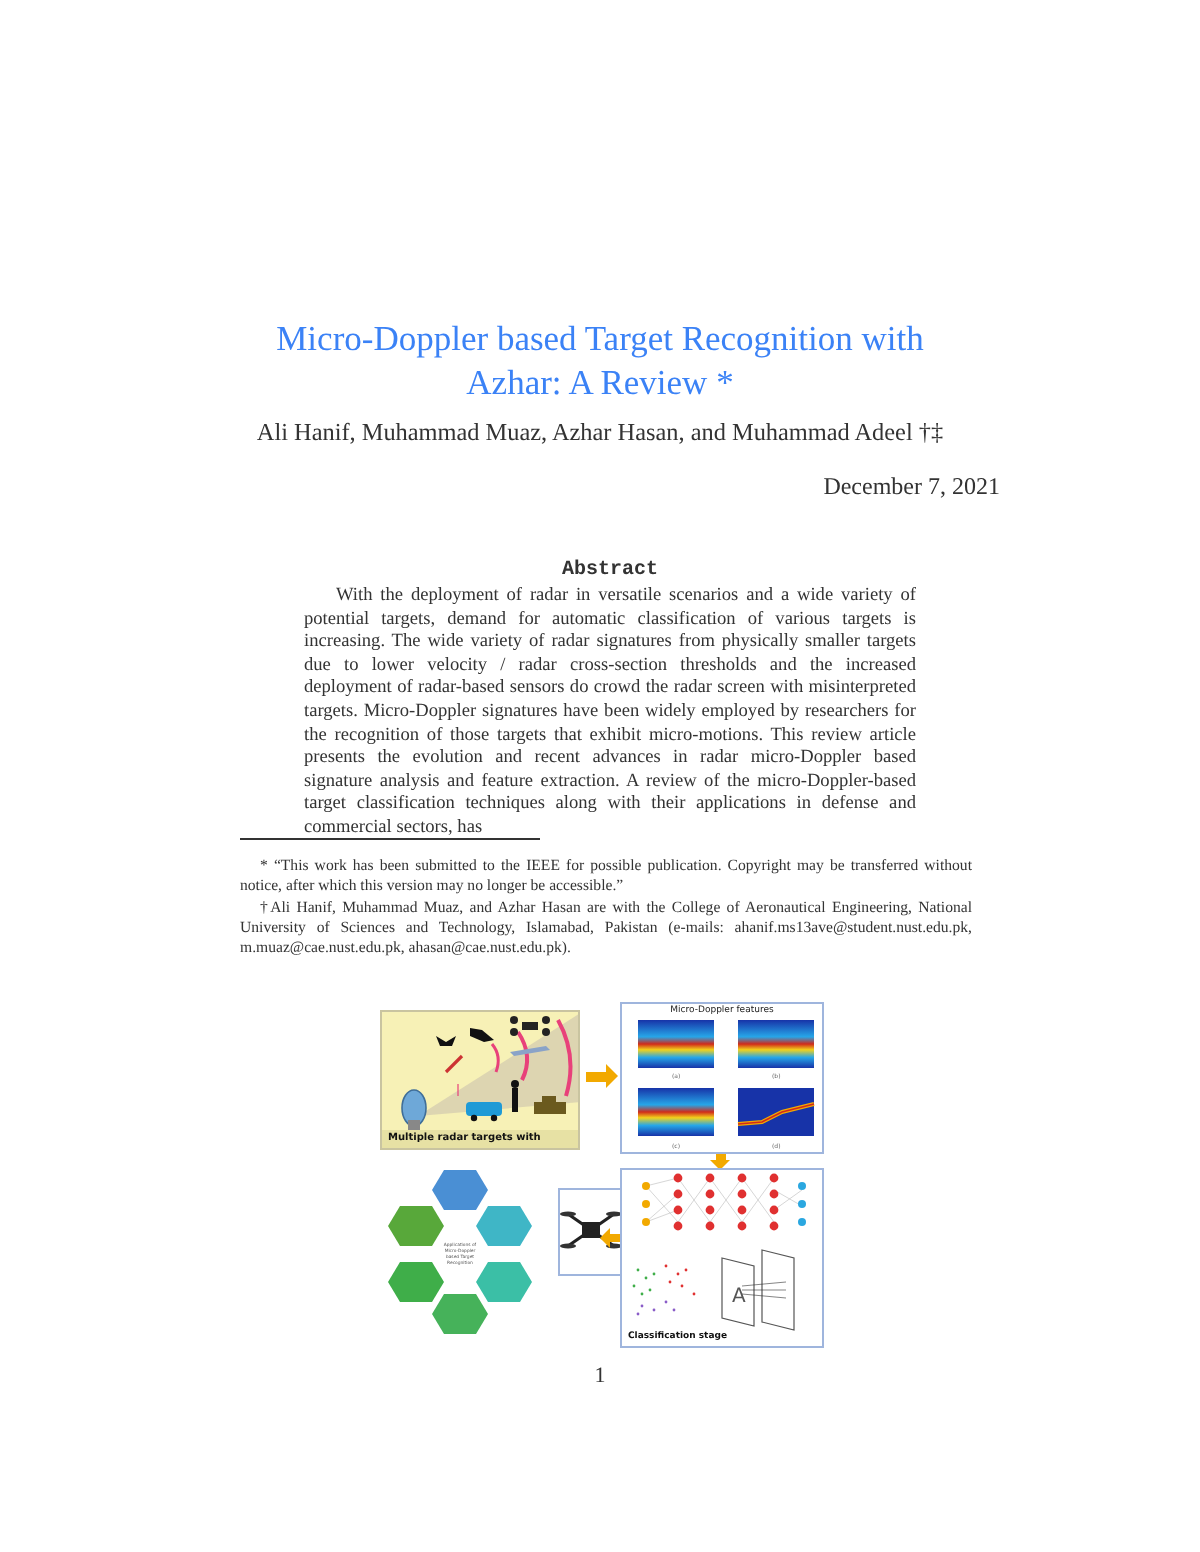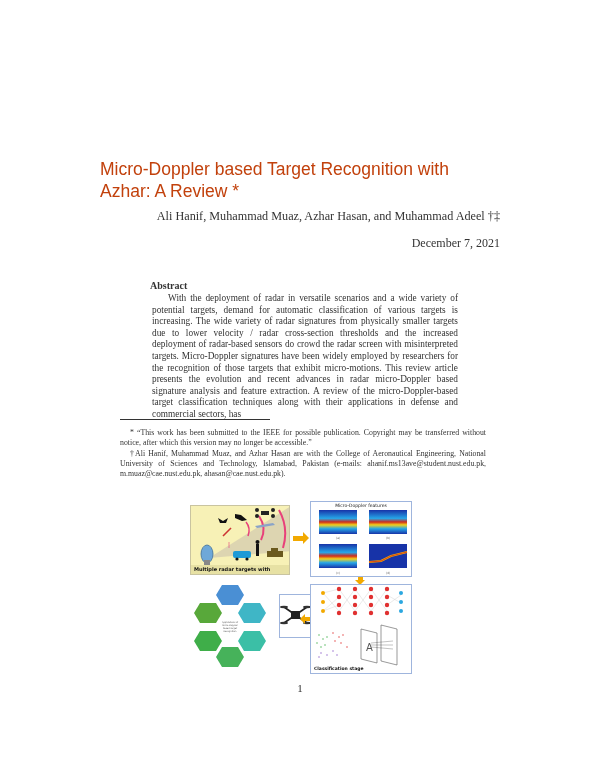--- a/index.html
+++ b/index.html
@@ -1,28 +1,28 @@
 <!DOCTYPE html>
 <html><head>
   <meta charset="utf-8">
   <style>
     html, body { margin: 0; padding: 0; background: #ffffff; }
     body { width: 600px; height: 776px; position: relative; overflow: hidden;
            font-family: "DejaVu Serif", "Liberation Serif", serif; color: #222; }
     .page { position: absolute; left: 0; top: 0; width: 600px; height: 776px; }
 
-    .title { position: absolute; left: 100px; width: 400px; top: 158px; 
-             font-family: Liberation Sans, sans-serif; font-size: 17.5px; line-height: 22px; color: #c2410c; }
-    .authors { position: absolute; left: 100px; width: 400px; top: 209px; text-align: right;
+    .title { position: absolute; left: 100px; width: 400px; top: 158px; text-align: center;
+             font-family: Liberation Serif, serif; font-size: 17.5px; line-height: 22px; color: #3b82f6; }
+    .authors { position: absolute; left: 100px; width: 400px; top: 209px; text-align: center;
                font-family: "Liberation Serif", serif; font-size: 12.2px; color: #333; }
     .date { position: absolute; left: 100px; width: 400px; top: 236px; text-align: right;
             font-family: "Liberation Serif", serif; font-size: 12px; color: #333; }
 
-    .abstract-head { position: absolute; left: 150px; width: 310px; top: 280px; 
-                     font-family: Liberation Serif, serif; font-weight: bold; font-size: 10px; color: #333; }
+    .abstract-head { position: absolute; left: 150px; width: 310px; top: 280px; text-align: center;
+                     font-family: Liberation Mono, monospace; font-weight: bold; font-size: 10px; color: #333; }
     .abstract-body { position: absolute; left: 152px; width: 306px; top: 293px;
                      font-family: "Liberation Serif", serif; font-size: 9.3px; line-height: 11.6px;
                      text-align: justify; text-indent: 16px; color: #333; hyphens: auto; }
 
     .fn-rule { position: absolute; left: 120px; top: 419px; width: 150px; height: 0;
                border-top: 1px solid #333; }
     .footnotes { position: absolute; left: 120px; width: 366px; top: 428px;
                  font-family: "Liberation Serif", serif; font-size: 7.8px; line-height: 10.3px;
                  text-align: justify; color: #333; }
     .footnotes p { margin: 0; text-indent: 10px; }

